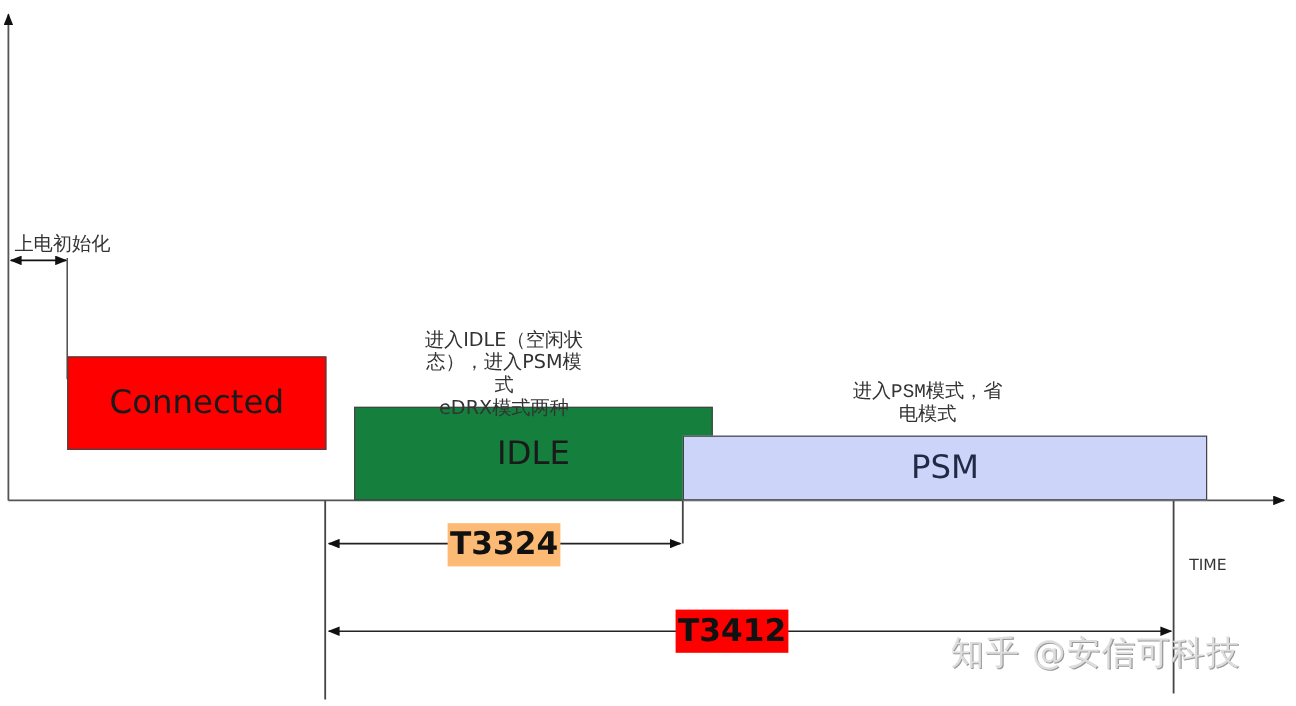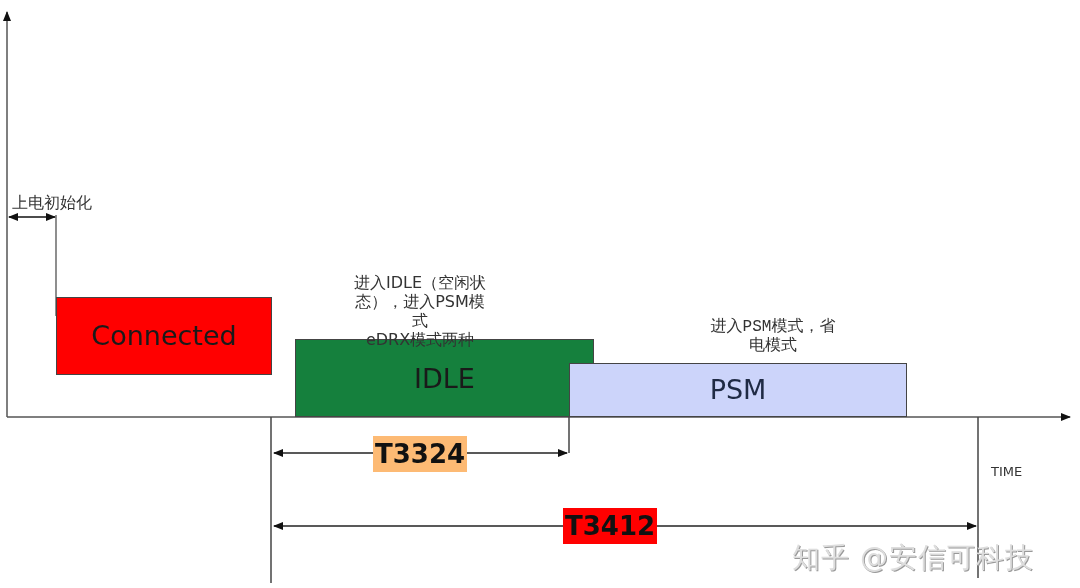--- a/index.html
+++ b/index.html
@@ -38,21 +38,21 @@
 
   <line x1="274" y1="526" x2="976" y2="526" stroke="#222" stroke-width="1.3" marker-start="url(#ahs)" marker-end="url(#ah)"></line>
 </svg>
 
 <div class="block" style="left:56px;top:297px;width:216px;height:78px;background:#ff0000;font-size:27px;">
   <span style="margin-top:-2px;">Connected</span>
 </div>
 <div class="block" style="left:271px;top:339px;width:299px;height:78px;background:#15803d;font-size:27px;margin-left:24px;">
   <span>IDLE</span>
 </div>
-<div class="block" style="left:569px;top:363px;width:338px;height:54px;background:#ccd4fa;font-size:27px;color:#1f2a44;">
+<div class="block" style="left:569px;top:363px;width:437px;height:54px;background:#ccd4fa;font-size:27px;color:#1f2a44;">
   <span style="margin-top:-2px;">PSM</span>
 </div>
 
 <div class="note" style="left:12px;top:193px;">上电初始化</div>
 
 <div class="note" style="left:96px;top:261px;width:140px;">
 </div>
 
 <div class="note" style="left:350px;top:273px;width:140px;">
   <div>进入IDLE（空闲状</div>
@@ -63,13 +63,13 @@
 <div class="note" style="left:703px;top:318px;width:140px;font-family:Liberation Mono, monospace;">
   <div>进入PSM模式，省</div>
   <div>电模式</div>
 </div>
 
 <div class="note" style="left:991px;top:462px;font-size:13px;">TIME</div>
 
 <div class="timer" style="left:373px;top:436px;background:#fdba74;">T3324</div>
 <div class="timer" style="left:563px;top:508px;background:#ff0000;">T3412</div>
 
-<div class="wm" style="left:792px;top:525px;margin-top:14px;">知乎 @安信可科技</div>
+<div class="wm" style="left:792px;top:525px;">知乎 @安信可科技</div>
 
 </body></html>

